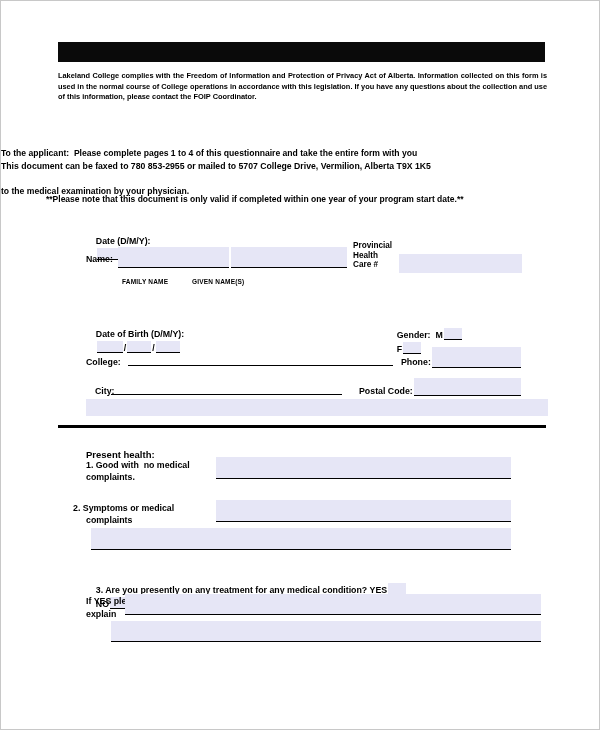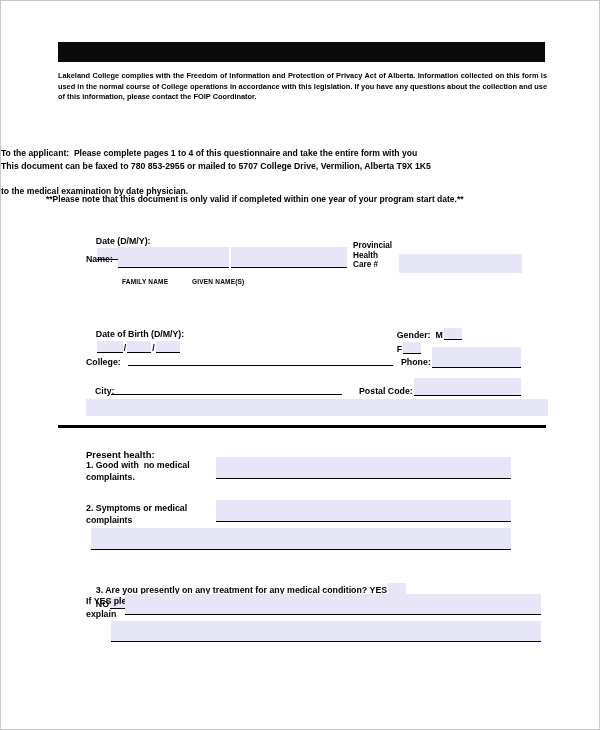--- a/index.html
+++ b/index.html
@@ -38,21 +38,21 @@
 <div class="page">
 
   <div class="abs titlebar" style="left:57px;top:41px;width:487px;height:20px;">
     <span>EMERGENCY TRAINING  MEDICAL  RELEASE FORM</span>
   </div>
 
   <div class="abs smallprint" style="left:57px;top:70px;width:489px;">Lakeland College complies with the Freedom of Information and Protection of Privacy Act of Alberta. Information collected on this form is used in the normal course of College operations in accordance with this legislation. If you have any questions about the collection and use of this information, please contact the FOIP Coordinator.</div>
 
   <div class="abs note center" style="left:0;top:121px;width:600px;">
     <div>To the applicant:  Please complete pages 1 to 4 of this questionnaire and take the entire form with you</div>
-    <div>to the medical examination by date physician.</div>
+    <div>to the medical examination by your physician.</div>
   </div>
 
   <div class="abs note center" style="left:0;top:159px;width:508px;font-size:8.7px;">This document can be faxed to 780 853-2955 or mailed to 5707 College Drive, Vermilion, Alberta T9X 1K5</div>
 
   <div class="abs note center" style="left:0;top:192px;width:600px;font-size:8.5px;padding-left:45px;">**Please note that this document is only valid if completed within one year of your program start date.**</div>
 
   <div class="abs row" style="left:85px;top:221px;">
     <span class="lbl">Date (D/M/Y):</span>
     <span class="blank" style="width:24px;"></span><span>/</span><span class="blank" style="width:24px;"></span><span>/</span><span class="blank" style="width:24px;"></span>
   </div>
@@ -92,21 +92,21 @@
   <div class="abs hl" style="left:85px;top:398px;width:462px;height:17px;"></div>
 
   <div class="abs divider" style="left:57px;top:424px;width:488px;height:3px;"></div>
 
   <div class="abs sect" style="left:85px;top:436px;margin-top:12px;">Present health:</div>
 
   <div class="abs lbl" style="left:85px;top:459px;">1. Good with  no medical</div>
   <div class="abs lbl" style="left:85px;top:471px;">complaints.</div>
   <div class="abs hl ul" style="left:215px;top:456px;width:295px;height:22px;"></div>
 
-  <div class="abs lbl" style="left:85px;top:502px;">2. Symptoms or medical</div>
+  <div class="abs lbl" style="left:72px;top:502px;">2. Symptoms or medical</div>
   <div class="abs lbl" style="left:85px;top:514px;">complaints</div>
   <div class="abs hl ul" style="left:215px;top:499px;width:295px;height:22px;"></div>
   <div class="abs hl ul" style="left:90px;top:527px;width:420px;height:22px;"></div>
 
   <div class="abs row" style="left:85px;top:569px;">
     <span class="lbl">3. Are you presently on any treatment for any medical condition? YES</span><span class="blank" style="width:18px;"></span>
     <span class="lbl">NO</span><span class="blank" style="width:22px;"></span>
   </div>
 
   <div class="abs lbl" style="left:85px;top:595px;">If YES please</div>

